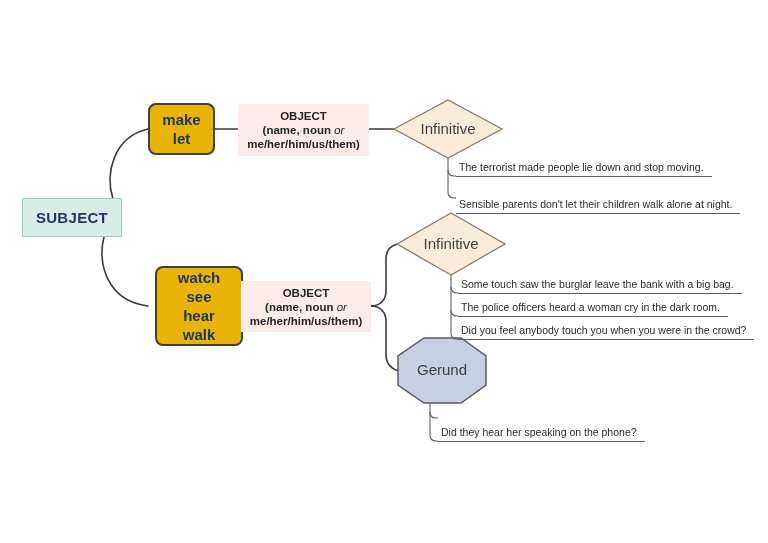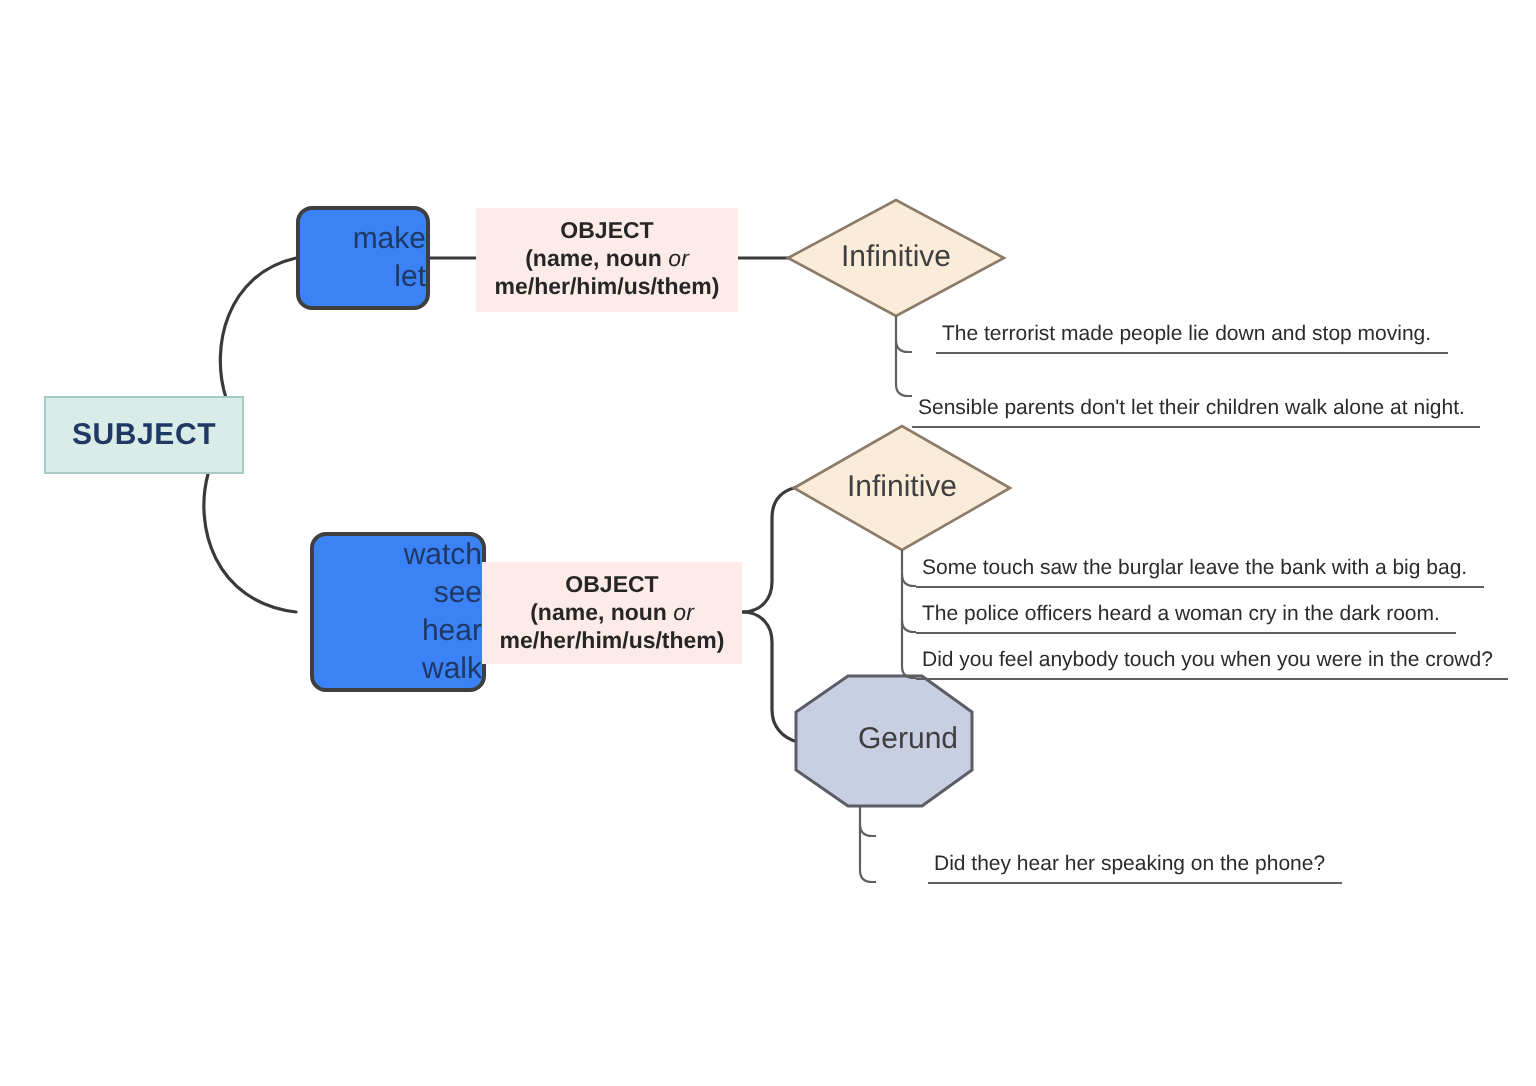--- a/index.html
+++ b/index.html
@@ -15,45 +15,45 @@
   .node{
     position:absolute;display:flex;align-items:center;justify-content:center;
     box-sizing:border-box;text-align:center;
   }
   .subject-box{
     left:22px;top:198px;width:100px;height:39px;
     background:var(--subject_fill);border:1px solid var(--subject_border);
     color:var(--verb_text);font-weight:bold;font-size:15px;letter-spacing:.3px;
   }
   .verb-box{
-    flex-direction:column;background:#3b82f6;border:2px solid var(--verb_border);
-    border-radius:8px;color:var(--verb_text);font-weight:normal;font-size:15px;line-height:19px;align-items:flex-end;
+    flex-direction:column;background:#eab308;border:2px solid var(--verb_border);
+    border-radius:8px;color:var(--verb_text);font-weight:bold;font-size:15px;line-height:19px;
   }
   .verb-box.v1{left:148px;top:103px;width:67px;height:52px;}
   .verb-box.v2{left:155px;top:266px;width:88px;height:80px;}
   .object-box{
     flex-direction:column;background:var(--object_fill);color:var(--object_text);
     font-size:11.5px;font-weight:bold;line-height:14px;
   }
   .object-box i{font-weight:normal;}
   .object-box.o1{left:238px;top:104px;width:131px;height:52px;}
   .object-box.o2{left:241px;top:281px;width:130px;height:51px;}
   .shape-label{
     position:absolute;text-align:center;font-size:15px;color:var(--shape_text);line-height:18px;
   }
   .shape-label.inf1{left:394px;top:120px;width:108px;}
   .shape-label.inf2{left:397px;top:235px;width:108px;}
-  .shape-label.ger{left:398px;top:361px;width:88px;padding-left:12px;}
+  .shape-label.ger{left:398px;top:361px;width:88px;}
   .sentence{
     position:absolute;font-size:10.5px;line-height:13px;color:var(--sentence_text);
     border-bottom:1px solid var(--underline);padding:0 8px 2px 3px;white-space:nowrap;
   }
-  .s1a{left:468px;top:161px;} .s1b{left:456px;top:198px;}
+  .s1a{left:456px;top:161px;} .s1b{left:456px;top:198px;}
   .s2a{left:458px;top:278px;} .s2b{left:458px;top:301px;} .s2c{left:458px;top:324px;}
-  .s3a{left:438px;top:403px;} .s3b{left:464px;top:426px;}
+  .s3a{left:438px;top:403px;} .s3b{left:438px;top:426px;}
 </style>
 </head>
 <body>
 
 <div class="canvas">
 
   <svg class="wires">
 
     <path class="wire" d="M113,199 C105,174 113,137 148,129"></path>
     <path class="wire" d="M104,237 C97,263 107,301 148,306"></path>

